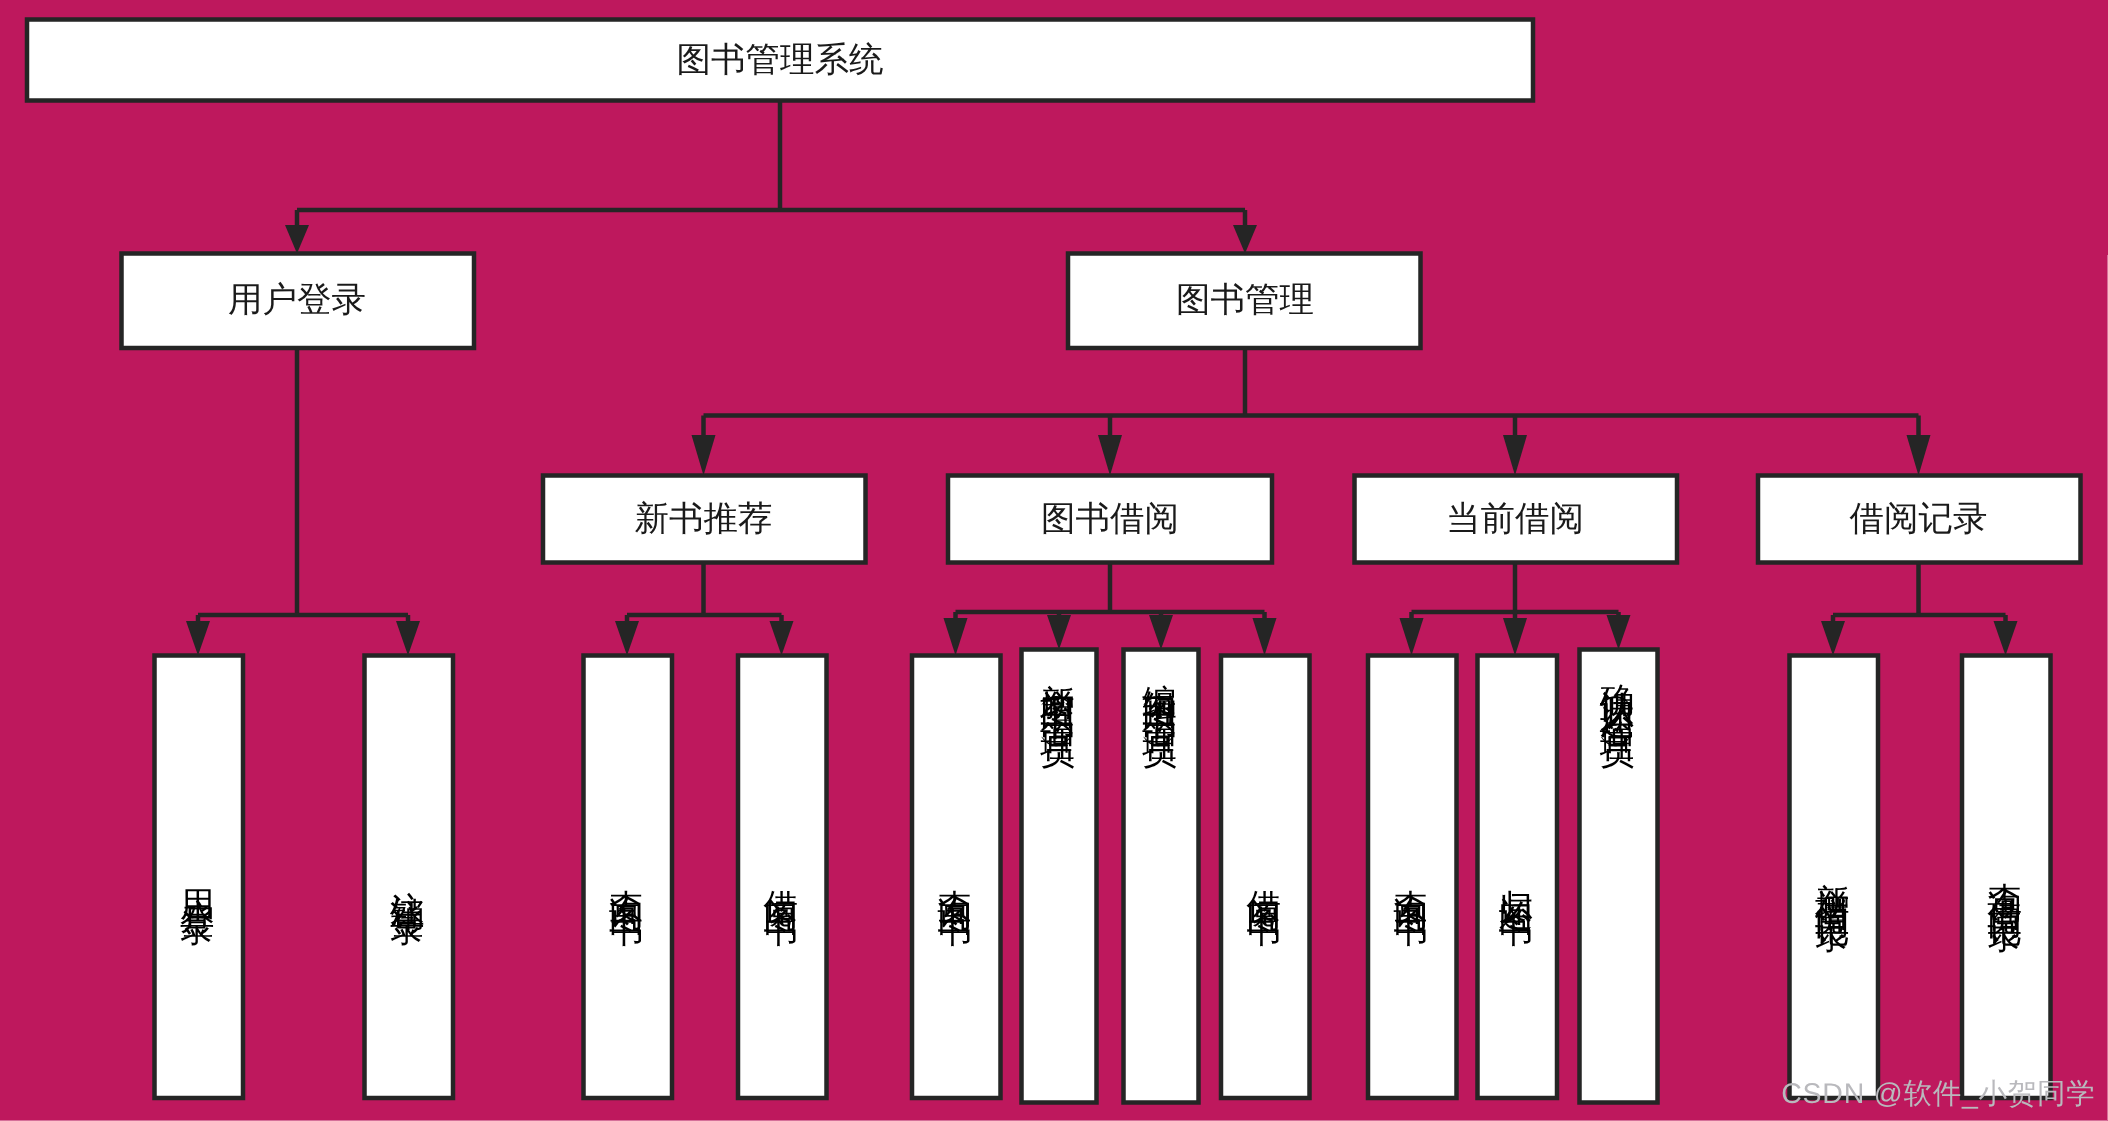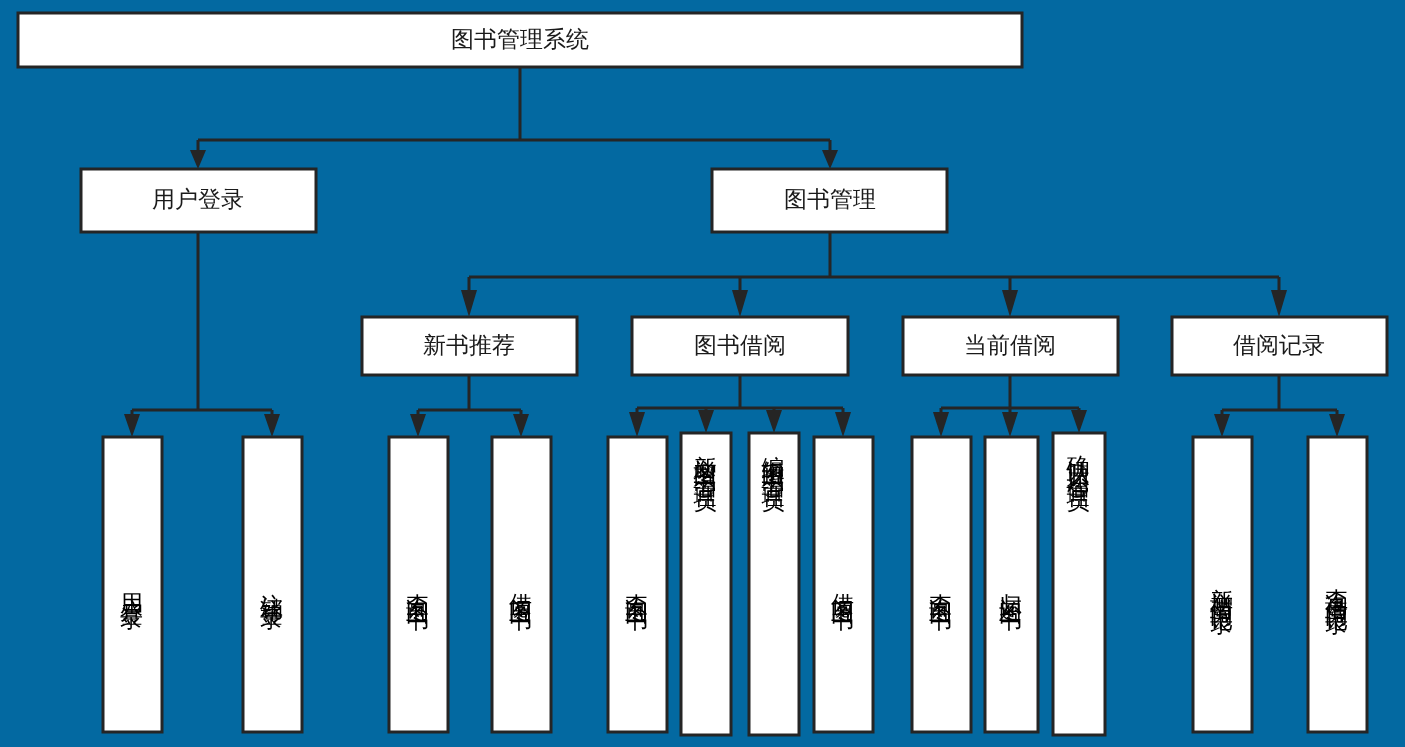--- a/index.html
+++ b/index.html
@@ -10,21 +10,21 @@
   body {
     width: 1405px;
     height: 747px;
     font-family: "Liberation Sans", "DejaVu Sans", sans-serif;
     overflow: hidden;
   }
   #diagram-root {
     position: relative;
     width: 1405px;
     height: 747px;
-    background: #0369a1;
+    background: #be185d;
   }
   svg.flow {
     position: absolute;
     top: 0;
     left: 0;
     width: 1405px;
     height: 747px;
   }
   .node-rect {
     fill: #ffffff;
@@ -282,14 +282,15 @@
       <rect class="node-rect" x="1308" y="437" width="59" height="295"></rect>
       <foreignObject x="1308" y="437" width="59" height="295">
         <div xmlns="http://www.w3.org/1999/xhtml" style="width:59px;height:295px;display:flex;align-items:center;justify-content:center;">
           <span class="node-label-v">查询借阅记录</span>
         </div>
       </foreignObject>
     </g>
 
   </svg>
 
+  <div class="watermark">CSDN @软件_小贺同学</div>
 
 </div>
 
 </body></html>

